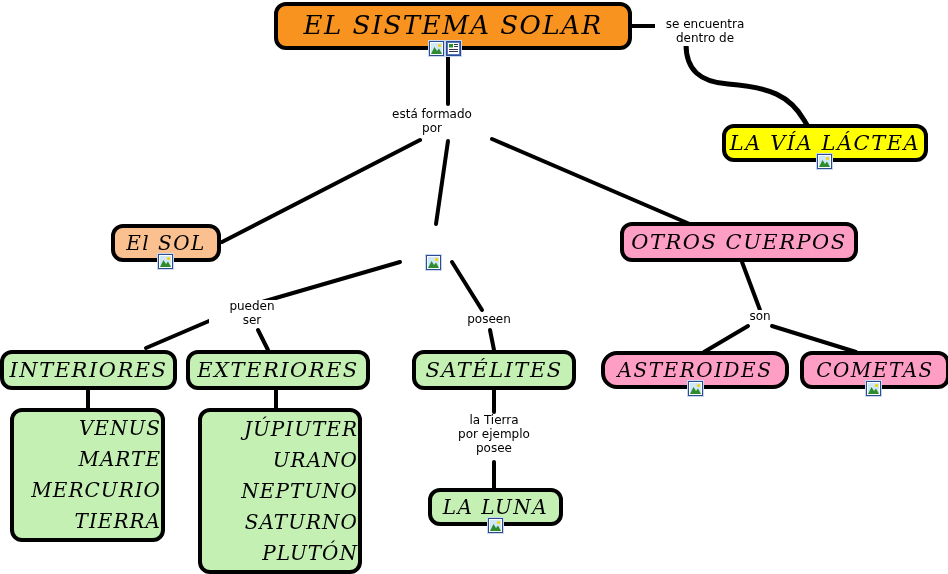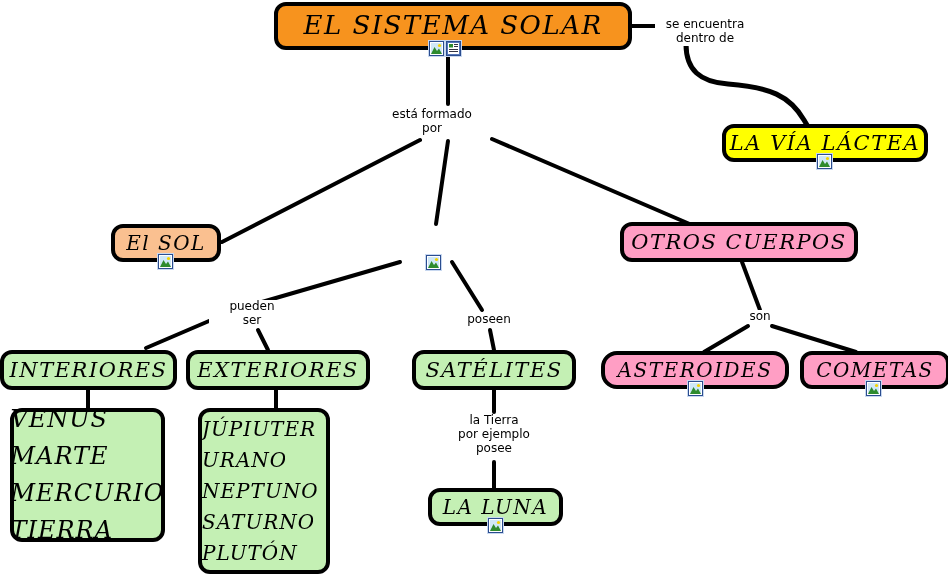--- a/index.html
+++ b/index.html
@@ -27,21 +27,21 @@
   
   .node {
     position: absolute;
     box-sizing: border-box;
     border: 4px solid #000000;
     border-radius: 12px;
     display: flex;
     flex-direction: column;
     align-items: center;
     justify-content: center;
-    text-align: left;
+    text-align: right;
     font-family: "DejaVu Serif", serif;
     font-style: italic;
     color: #000000;
     letter-spacing: 1.5px;
     white-space: nowrap;
     z-index: 3;
   }
   .node .node-label {
     line-height: 1.05;
   }
@@ -254,28 +254,28 @@
         <circle cx="9.5" cy="3.5" r="1.6" fill="#f5d300"></circle>
         <path d="M1 12 L4.5 5 L7 9 L9 6.5 L12 12 Z" fill="#2e8b2e"></path>
       </svg>
     </span>
   </div>
 
   <div class="link-label" style="left:444px; top:414px; width:100px;">la Tierra
 por ejemplo
 posee</div>
 
-  <div class="node c-green multiline" style="left:10px; top:408px; width:155px; height:134px; font-size:24px;">
+  <div class="node c-green multiline" style="left:10px; top:408px; width:155px; height:134px; font-size:20px;">
     <span class="node-label">VENUS
 MARTE
 MERCURIO
 TIERRA</span>
   </div>
 
-  <div class="node c-green multiline" style="left:198px; top:408px; width:132px; height:166px; font-size:20px;">
+  <div class="node c-green multiline" style="left:198px; top:408px; width:164px; height:166px; font-size:20px;">
     <span class="node-label">JÚPIUTER
 URANO
 NEPTUNO
 SATURNO
 PLUTÓN</span>
   </div>
 
   <div class="node c-green" style="left:428px; top:488px; width:135px; height:38px; font-size:20px;">
     <span class="node-label">LA LUNA</span>
   </div>

